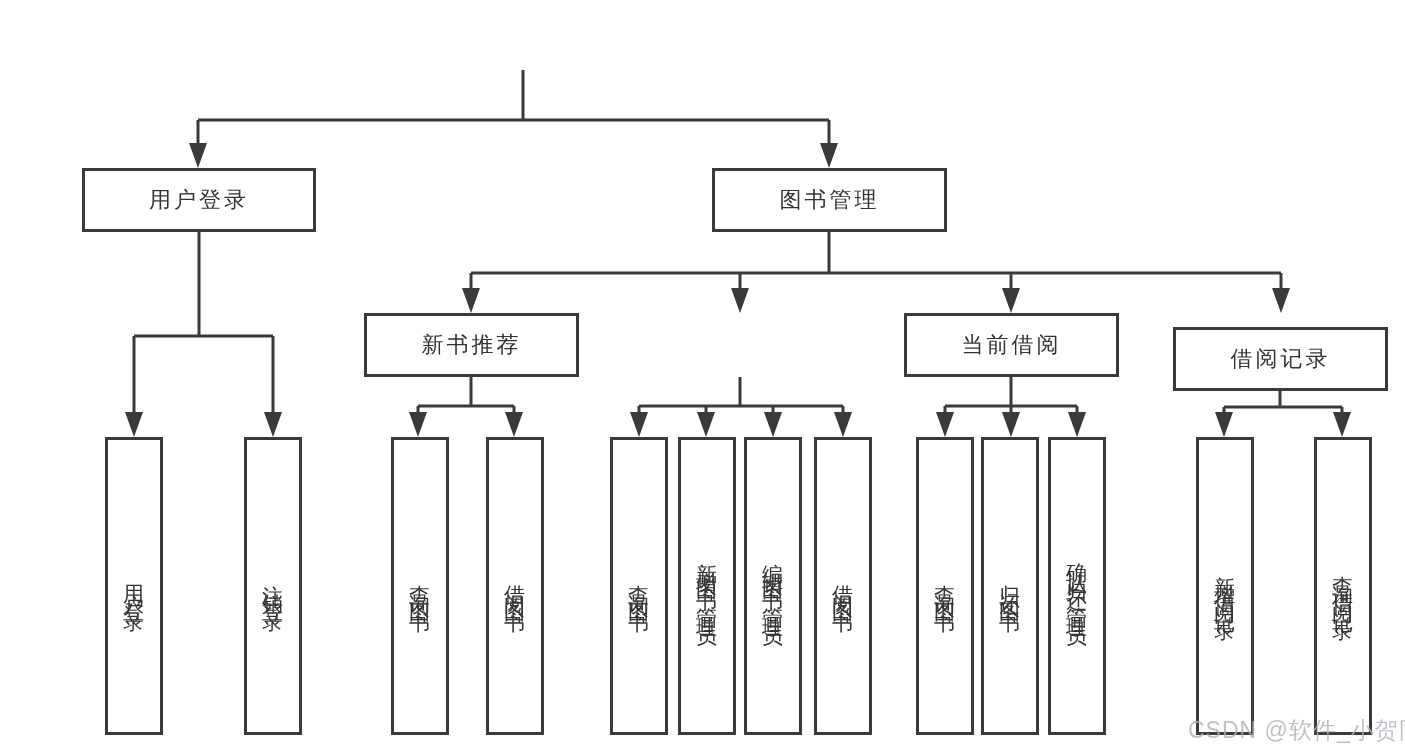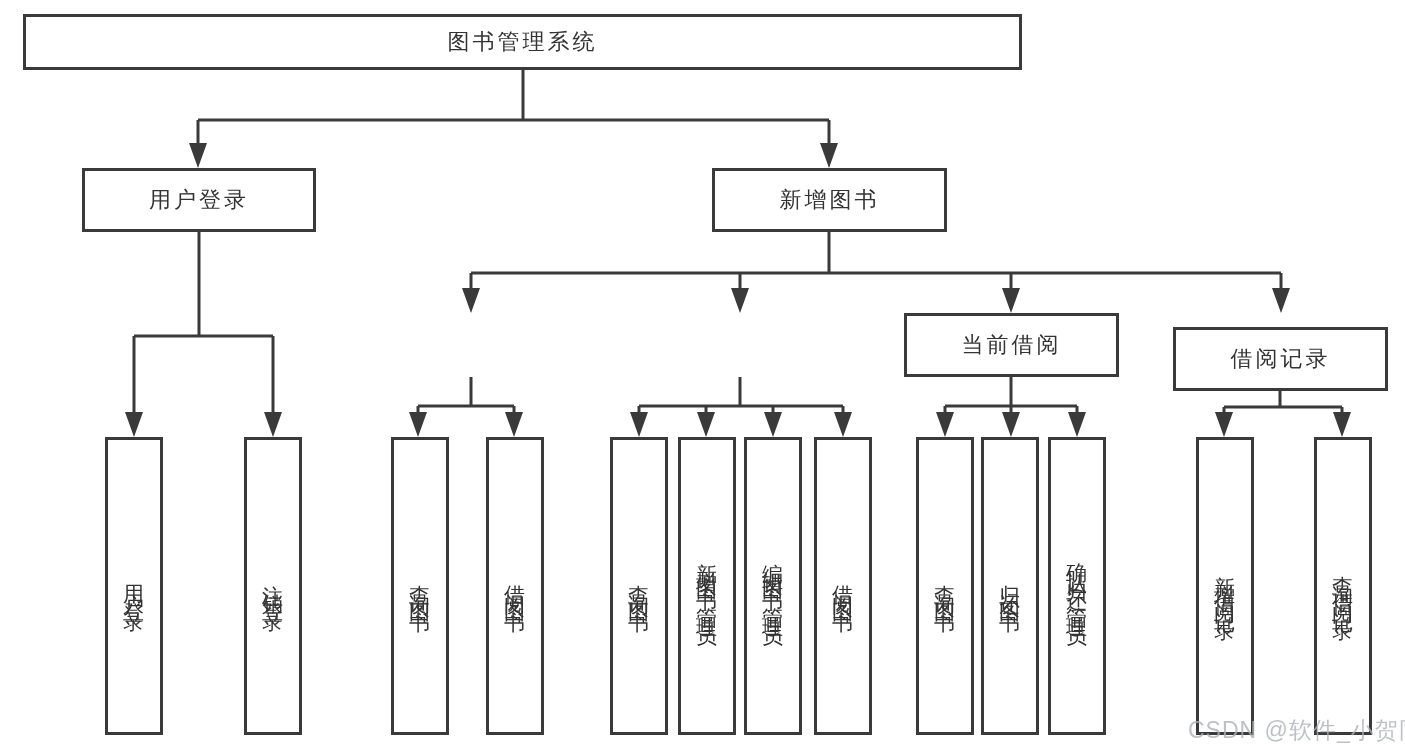--- a/index.html
+++ b/index.html
@@ -88,31 +88,31 @@
     <polygon points="697,412 715,412 706,437"></polygon>
     <polygon points="764,412 782,412 773,437"></polygon>
     <polygon points="834,412 852,412 843,437"></polygon>
     <polygon points="936,412 954,412 945,437"></polygon>
     <polygon points="1002,412 1020,412 1011,437"></polygon>
     <polygon points="1068,412 1086,412 1077,437"></polygon>
     <polygon points="1215,412 1233,412 1224,437"></polygon>
     <polygon points="1333,412 1351,412 1342,437"></polygon>
   </svg>
 
-  <div class="node h" style="left:23px;top:14px;width:999px;height:56px">
-    <span>图书管理系统</span>
-  </div>
 
   <div class="node h" style="left:82px;top:168px;width:234px;height:64px">
     <span>用户登录</span>
   </div>
   <div class="node h" style="left:712px;top:168px;width:235px;height:64px">
-    <span>新增图书</span>
+    <span>图书管理</span>
   </div>
 
+  <div class="node h" style="left:364px;top:313px;width:215px;height:64px">
+    <span>新书推荐</span>
+  </div>
   <div class="node h" style="left:904px;top:313px;width:215px;height:64px">
     <span>当前借阅</span>
   </div>
   <div class="node h" style="left:1173px;top:327px;width:215px;height:64px">
     <span>借阅记录</span>
   </div>
 
   <div class="node v" style="left:105px;top:437px;width:58px;height:298px">
     <span>用户登录</span>
   </div>

